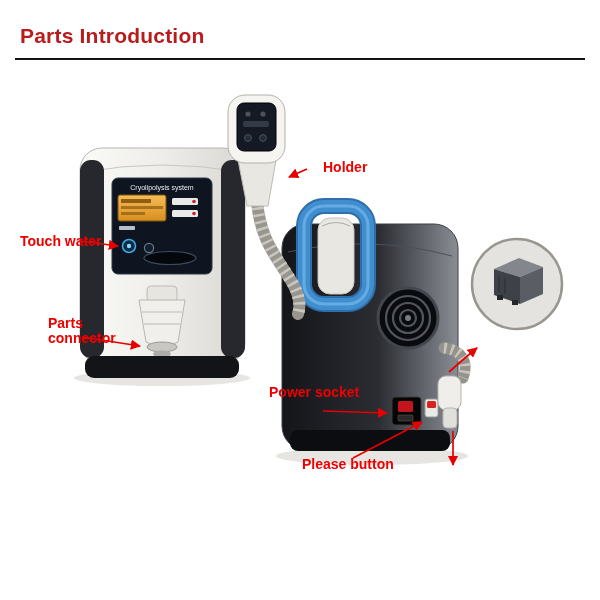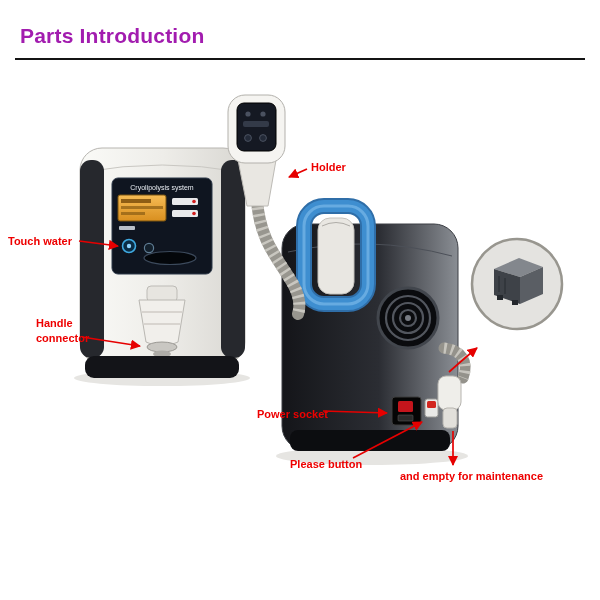--- a/index.html
+++ b/index.html
@@ -5,35 +5,36 @@
   html,body{margin:0;padding:0;background:#ffffff;}
   .canvas{
     position:relative;
     width:600px;height:600px;
     background:#ffffff;
     overflow:hidden;
     font-family:"Liberation Sans", sans-serif;
   }
   .title{
     position:absolute;left:20px;top:24px;margin:0;
-    font-size:21px;font-weight:bold;color:#a21caf;
+    font-size:21px;font-weight:bold;color:#b91c1c;
     letter-spacing:0.2px;
   }
   .divider{
     position:absolute;left:15px;top:58px;width:570px;height:2px;
     background:#141414;
   }
   .scene{position:absolute;left:0;top:0;}
   .lbl{
     position:absolute;
     color:#ee0000;
-    font-size:11px;
+    font-size:14px;
     font-weight:bold;
     white-space:nowrap;
     line-height:15px;
+    margin-left:12px;
   }
   .lbl .line{display:block;}
 </style>
 </head>
 <body>
 
 <div class="canvas">
 
   <h1 class="title">Parts Introduction</h1>
   <div class="divider"></div>
@@ -171,24 +172,23 @@
       <line x1="323" y1="411" x2="387" y2="413" marker-end="url(#arrowHead)"></line>
       <line x1="353" y1="458" x2="422" y2="422" marker-end="url(#arrowHead)"></line>
       <line x1="453" y1="431" x2="453" y2="465" marker-end="url(#arrowHead)"></line>
     </g>
   </svg>
 
   <div class="lbl" style="left:311px;top:160px">Holder</div>
   <div class="lbl" style="left:8px;top:234px">Touch water</div>
 
   <div class="lbl" style="left:36px;top:316px">
-    <span class="line">Handle</span>
+    <span class="line">Parts</span>
     <span class="line">connector</span>
   </div>
 
-  <div class="lbl" style="left:257px;top:407px">Power socket</div>
+  <div class="lbl" style="left:257px;top:385px">Power socket</div>
   <div class="lbl" style="left:290px;top:457px">Please button</div>
 
   <div class="lbl" style="left:400px;top:469px">
-    <span class="line">and empty for maintenance</span>
   </div>
 
 </div>
 
 </body></html>

